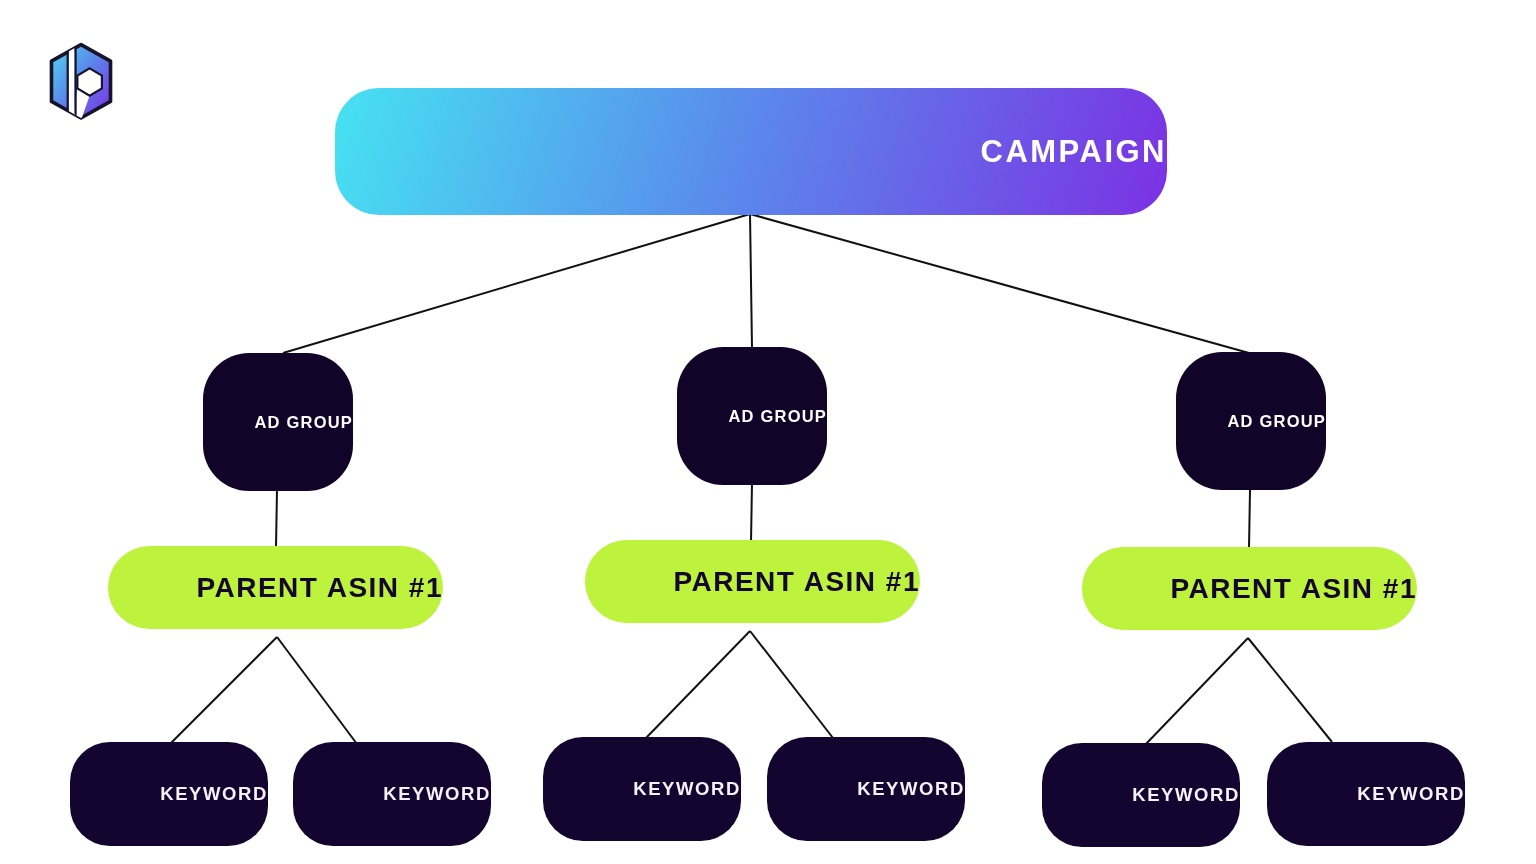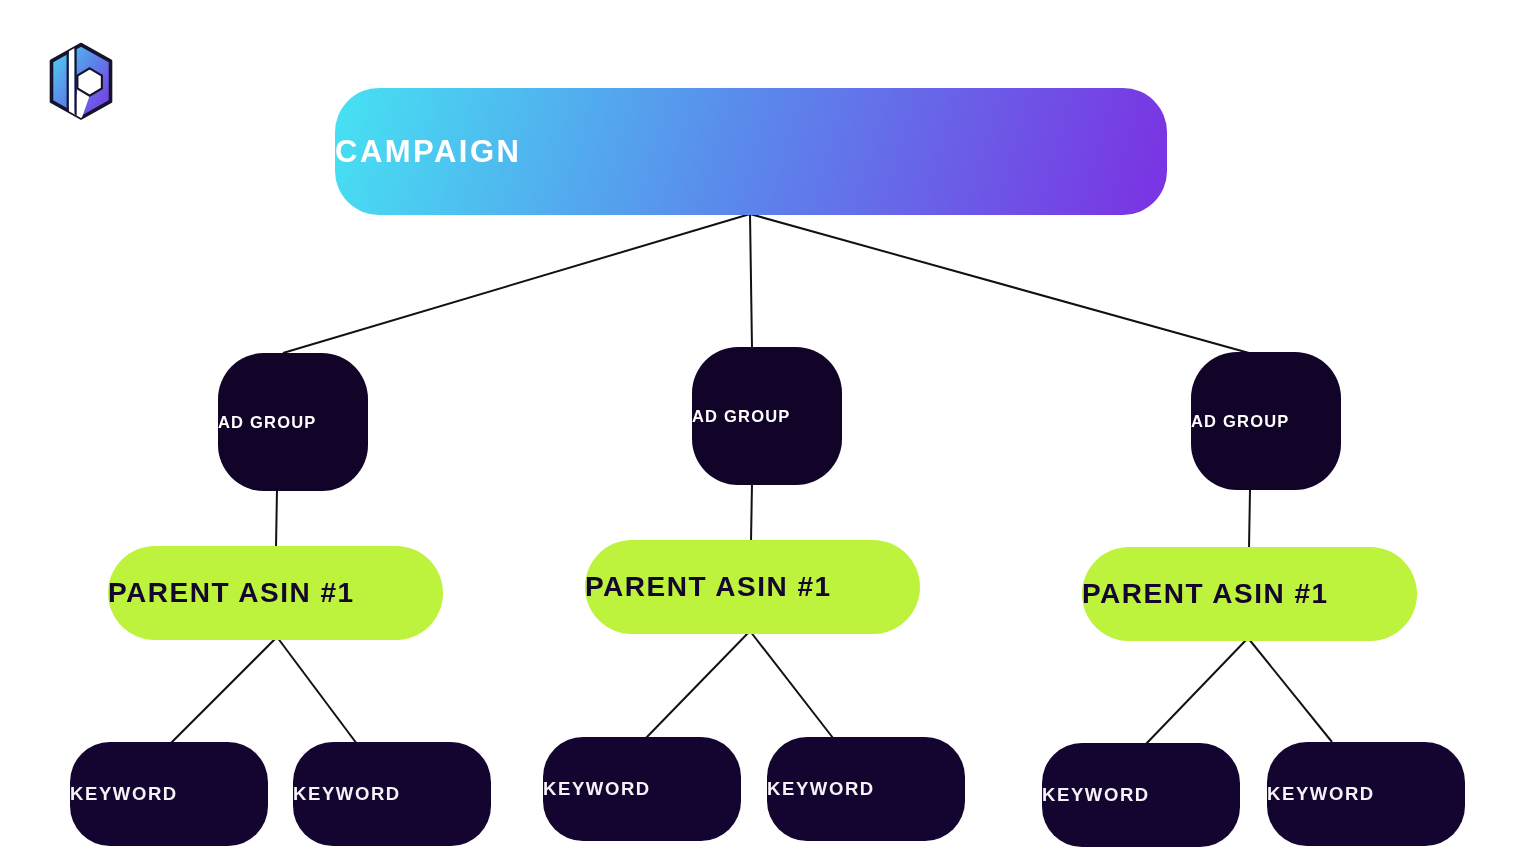--- a/index.html
+++ b/index.html
@@ -15,48 +15,47 @@
     position: absolute;
     left: 0; top: 0;
     width: 1536px; height: 864px;
     z-index: 1;
   }
   .node {
     position: absolute;
     z-index: 2;
     display: flex;
     align-items: center;
-    justify-content: flex-start;
+    justify-content: flex-end;
     box-sizing: border-box;
     text-align: center;
     font-weight: bold;
   }
   .campaign {
     left: 335px; top: 88px;
     width: 832px; height: 127px;
     border-radius: 44px;
     background: linear-gradient(106deg, #46e2f2 0%, #5a8aec 48%, #7b31e3 100%);
     color: #ffffff;
     font-size: 31px;
     letter-spacing: 2.5px;
   }
   .adgroup {
     width: 150px; height: 138px;
     border-radius: 46px;
     background: #120428;
     color: #ffffff;
     font-size: 16.5px;
     letter-spacing: 1.2px;
-    margin-left: 15px;
   }
   .adgroup-1 { left: 203px; top: 353px; }
   .adgroup-2 { left: 677px; top: 347px; }
   .adgroup-3 { left: 1176px; top: 352px; }
   .parent {
-    width: 335px; height: 94px;
+    width: 335px; height: 83px;
     border-radius: 48px;
     background: #bdf23d;
     color: #15062e;
     font-size: 28px;
     letter-spacing: 1.5px;
   }
   .parent-1 { left: 108px; top: 546px; }
   .parent-2 { left: 585px; top: 540px; }
   .parent-3 { left: 1082px; top: 547px; }
   .keyword {

